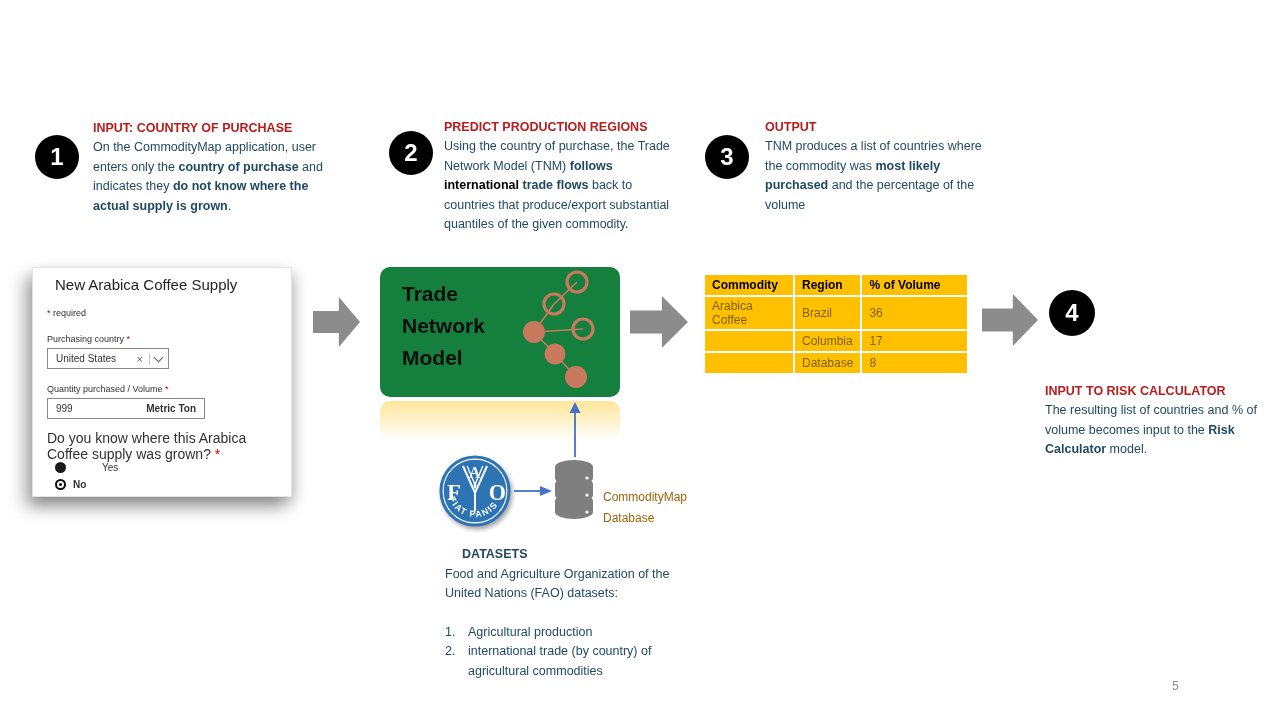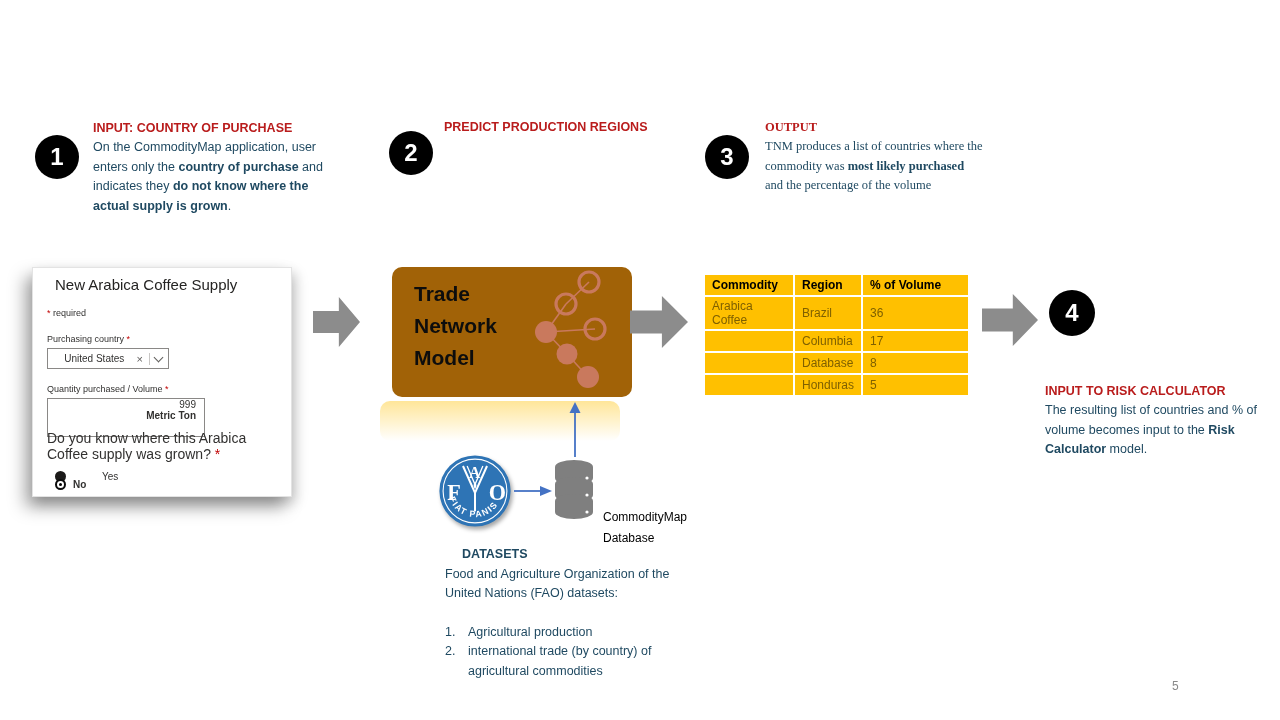--- a/index.html
+++ b/index.html
@@ -24,34 +24,34 @@
 
   
   .form-card { position:absolute; left:32px; top:267px; width:260px; height:230px; background:#fff;
     border:1px solid #e3e3e3; box-shadow:-7px 10px 16px rgba(0,0,0,.35), 4px 6px 12px rgba(0,0,0,.18);
     color:#323130; }
   .form-card .title { position:absolute; left:22px; top:8px; font-size:15px; color:#252423; }
   .form-small { font-size:9px; color:#323130; }
   .red { color:#c00000; }
   .dd-box { position:absolute; left:14px; top:80px; width:122px; height:21px; border:1px solid #8a8886;
     display:flex; align-items:center; font-size:10px; padding:0 4px 0 8px; }
-  .dd-box .val { flex:1;text-align:center; }
+  .dd-box .val { flex:1; }
   .dd-x { color:#605e5c; font-size:11px; padding:0 4px; cursor:default; }
   .dd-sep { border-left:1px solid #c8c6c4; height:12px; margin:0 2px; }
   .dd-chev { width:7px; height:7px; margin:-3px 2px 0 3px; border-right:1.5px solid #605e5c; border-bottom:1.5px solid #605e5c; transform:rotate(45deg); }
-  .qty-box { position:absolute; left:14px; top:130px; width:158px; height:39px; border:1px solid #8a8886;
-    display:flex; align-items:flex-end; font-size:10px; padding:0 8px;flex-direction:column; }
+  .qty-box { position:absolute; left:14px; top:130px; width:158px; height:21px; border:1px solid #8a8886;
+    display:flex; align-items:center; font-size:10px; padding:0 8px; }
   .qty-box .unit { margin-left:auto; font-weight:700; }
   .radio-row { position:absolute; display:flex; align-items:center; gap:7px; font-size:10px; }
   .radio-solid { width:11px; height:11px; border-radius:50%; background:#1b1a19; }
   .radio-sel { width:11px; height:11px; border-radius:50%; border:2.5px solid #0b0b0b; background:#fff; position:relative; }
   .radio-sel::after { content:""; position:absolute; left:1.5px; top:1.5px; width:3px; height:3px; border-radius:50%; background:#000; }
 
   
-  .tnm-box { position:absolute; left:380px; top:267px; width:240px; height:130px; background:#a16207; border-radius:10px;margin-left:12px; }
+  .tnm-box { position:absolute; left:380px; top:267px; width:240px; height:130px; background:#15803d; border-radius:10px; }
   .tnm-title { position:absolute; left:22px; top:11px; font-size:21px; font-weight:700; color:#0d0d0d; line-height:32px; }
   .tnm-reflection { position:absolute; left:380px; top:401px; width:240px; height:40px; border-radius:10px;
     background:linear-gradient(to bottom, rgba(255,192,0,.40), rgba(255,192,0,0)); }
 
   
   .out-table { position:absolute; left:703px; top:273px; border-collapse:collapse; font-size:12px; }
   .out-table td, .out-table th { background:#ffc000; border:2px solid #fff; padding:2px 7px; height:22px; text-align:left; }
   .out-table th { font-weight:700; color:#000; }
   .out-table td { color:#7f6000; }
   .col-commodity { width:90px; } .col-region { width:58px; } .col-volume { width:107px; }
@@ -59,21 +59,21 @@
   
   .datasets { position:absolute; left:445px; top:545px; width:262px; color:#1f4961; font-size:12.5px; line-height:19.5px; }
   .datasets h3 { font-size:12.5px; font-weight:700;padding-left:17px; }
   .ds-list { margin-top:19px; }
   .ds-item { display:flex; gap:9px; }
   .ds-item .num { min-width:14px; }
 
   
   .fao-logo { position:absolute; left:438px; top:454px; filter:drop-shadow(2px 3px 2px rgba(0,0,0,.35)); }
   .db-icon { position:absolute; left:554px; top:459px; }
-  .db-label { position:absolute; left:603px; top:487px; color:#000000; font-size:12px; line-height:21px;margin-top:20px; }
+  .db-label { position:absolute; left:603px; top:487px; color:#a16207; font-size:12px; line-height:21px; }
 
   .page-num { position:absolute; left:1172px; top:679px; color:#898989; font-size:12px; }
 </style>
 </head>
 <body>
 
 <div class="slide">
 
   <div class="step-circle" style="left:35px; top:135px;">
     <span>1</span>
@@ -81,26 +81,27 @@
   <div class="step-text" style="left:93px; top:119px; width:243px;">
     <h3>INPUT: COUNTRY OF PURCHASE</h3>
     <div><span>On the CommodityMap  application, user enters only the </span><span class="b">country of purchase</span><span> and indicates they </span><span class="b">do not know where the actual supply is grown</span><span>.</span></div>
   </div>
 
   <div class="step-circle" style="left:389px; top:131px;">
     <span>2</span>
   </div>
   <div class="step-text" style="left:444px; top:118px; width:232px;">
     <h3>PREDICT PRODUCTION REGIONS</h3>
+    <div><span>Using the country of purchase, the Trade Network Model (TNM) </span><span class="b">follows </span><span class="b dk">international </span><span class="b">trade flows</span><span> back to countries that produce/export  substantial quantiles of the given commodity.</span></div>
   </div>
 
   <div class="step-circle" style="left:705px; top:135px;">
     <span>3</span>
   </div>
-  <div class="step-text" style="left:765px; top:118px; width:218px;font-family:Liberation Serif, serif;">
+  <div class="step-text" style="left:765px; top:118px; width:218px;">
     <h3>OUTPUT</h3>
     <div><span>TNM produces a list of countries where the commodity  was </span><span class="b">most likely purchased</span><span> and the percentage of the volume</span></div>
   </div>
 
   <div class="form-card">
     <div class="title">New Arabica Coffee Supply</div>
     <div class="form-small abs" style="left:14px; top:40px;">
       <span class="red">*</span>
       <span>required</span>
     </div>
@@ -116,21 +117,21 @@
     <div class="form-small abs" style="left:14px; top:116px;">
       <span>Quantity purchased / Volume </span><span class="red">*</span>
     </div>
     <div class="qty-box">
       <span>999</span>
       <span class="unit">Metric Ton</span>
     </div>
     <div class="form-small abs" style="left:14px; top:162px; font-size:14px;">
       <span>Do you know where this Arabica Coffee supply was grown? </span><span class="red">*</span>
     </div>
-    <div class="radio-row" style="left:22px; top:203px;gap:36px;">
+    <div class="radio-row" style="left:22px; top:194px;gap:36px;">
       <span class="radio-solid"></span>
       <span>Yes</span>
     </div>
     <div class="radio-row" style="left:22px; top:211px;font-weight:bold;">
       <span class="radio-sel"></span>
       <span>No</span>
     </div>
   </div>
 
   <div class="block-arrow" style="left:313px; top:297px; width:47px; height:50px;"></div>
@@ -177,25 +178,20 @@
       </tr>
       <tr>
         <td></td>
         <td>Columbia</td>
         <td>17</td>
       </tr>
       <tr>
         <td></td>
         <td>Database</td>
         <td>8</td>
-      </tr>
-      <tr>
-        <td></td>
-        <td>Honduras</td>
-        <td>5</td>
       </tr>
     </tbody>
   </table>
 
   <div class="block-arrow" style="left:982px; top:294px; width:56px; height:52px;"></div>
 
   <div class="step-circle" style="left:1049px; top:290px; width:46px; height:46px;">
     <span>4</span>
   </div>
   <div class="step-text" style="left:1045px; top:345px; width:220px;margin-top:37px;">

